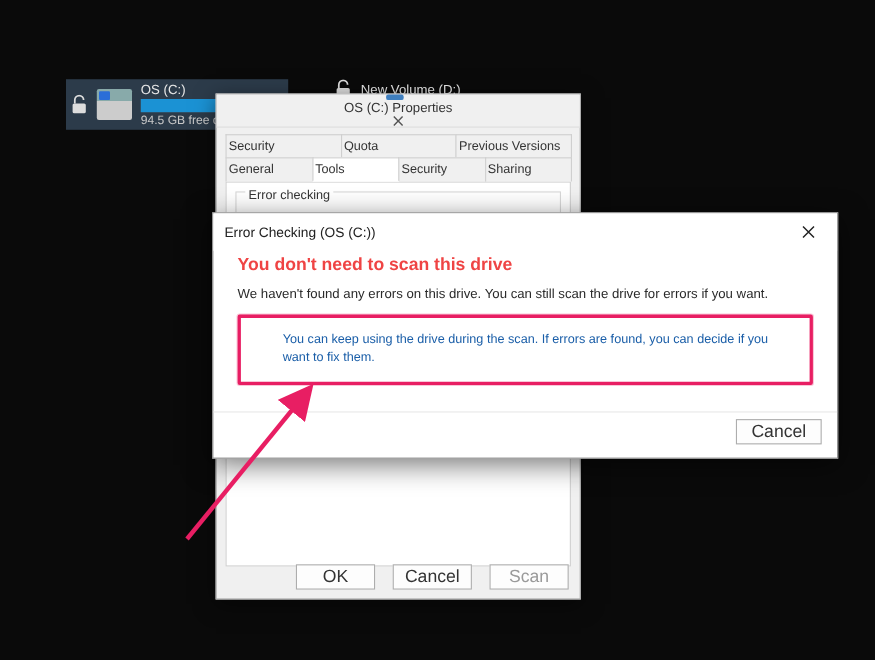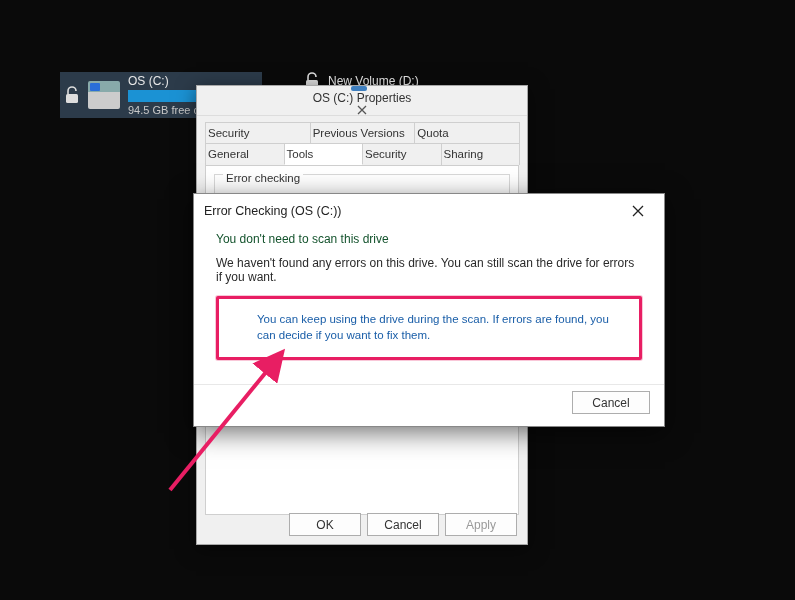--- a/index.html
+++ b/index.html
@@ -27,33 +27,33 @@
 
   .tabstrip { padding:6px 8px 0 8px; }
   .tabstrip-row { display:flex; }
   .tab { flex:1; font-size:11.5px; color:#333; padding:4px 2px; background:#f0f0f0; border:1px solid #cfcfcf; border-bottom:none; margin-right:-1px; }
   .tab.active { background:#fff; border-bottom:1px solid #fff; position:relative; z-index:2; }
   .tabpanel { background:#fff; border:1px solid #cfcfcf; margin:0 8px; height:350px; padding:8px; }
 
   .groupbox { border:1px solid #d8d8d8; padding:6px 8px 8px 8px; }
   .group-title { font-size:11.5px; color:#333; position:relative; top:-13px; background:#fff; display:inline-block; padding:0 3px; }
 
-  .props-footer { position:absolute; bottom:8px; right:10px; display:flex; gap:6px; }
-  .win-btn { min-width:72px; height:23px; font-size:12px; background:#fdfdfd; border:1px solid #adadad; color:#333; cursor:pointer; }
+  .props-footer { position:absolute; bottom:8px; right:10px; display:flex; gap:16px; }
+  .win-btn { min-width:72px; height:23px; font-size:16px; background:#fdfdfd; border:1px solid #adadad; color:#333; cursor:pointer; }
   .win-btn.disabled { color:#9a9a9a; }
 
   
-  .errchk-window { position:absolute; left:193px; top:193px; width:472px; background:#fff; border:1px solid #888; box-shadow:0 6px 24px rgba(0,0,0,0.55); }
+  .errchk-window { position:absolute; left:193px; top:193px; width:569px; background:#fff; border:1px solid #888; box-shadow:0 6px 24px rgba(0,0,0,0.55); }
   .errchk-titlebar { height:34px; display:flex; align-items:center; padding:0 10px; background:#fff; }
   .errchk-title { font-size:12.5px; color:#222; flex:1; }
   .errchk-close { width:32px; height:26px; display:flex; align-items:center; justify-content:center; cursor:pointer; }
   .errchk-close svg { width:12px; height:12px; stroke:#222; stroke-width:1.3; }
 
   .errchk-body { padding:4px 22px 14px 22px; }
-  .errchk-h1 { font-size:12px; color:#14532d; font-weight:400; margin-bottom:10px; }
+  .errchk-h1 { font-size:16px; color:#ef4444; font-weight:700; margin-bottom:10px; }
   .errchk-p { font-size:12px; color:#2a2a2a; margin-bottom:12px; }
 
   .scan-option { border:3px solid #e81e63; border-radius:2px; padding:12px 14px 14px 14px; background:#fff; margin-bottom:10px; cursor:pointer; box-shadow:0 0 0 1px rgba(232,30,99,0.25); }
   .scan-head { display:flex; align-items:center; gap:8px; color:#1a5ea8; font-size:13.5px; margin-bottom:4px; }
   .scan-head svg { width:16px; height:14px; stroke:#1a5ea8; stroke-width:1.8; fill:none; }
   .scan-desc { font-size:11.5px; color:#1a5ea8; line-height:1.4; padding-left:24px; }
 
   .errchk-footer { display:flex; justify-content:flex-end; padding:6px 14px 12px 14px; border-top:1px solid #e8e8e8; }
   .errchk-footer .win-btn { min-width:78px; }
 
@@ -98,39 +98,39 @@
     <span class="props-title">OS (C:) Properties</span>
     <span class="props-close">
       <svg viewBox="0 0 10 10">
           <path d="M1 1L9 9M9 1L1 9" stroke="#555" stroke-width="1.3"></path>
         </svg>
     </span>
   </div>
   <div class="tabstrip">
     <div class="tabstrip-row">
       <div class="tab">Security</div>
+      <div class="tab">Quota</div>
       <div class="tab">Previous Versions</div>
-      <div class="tab">Quota</div>
     </div>
     <div class="tabstrip-row">
       <div class="tab">General</div>
       <div class="tab active">Tools</div>
       <div class="tab">Security</div>
       <div class="tab">Sharing</div>
     </div>
   </div>
   <div class="tabpanel">
     <div class="groupbox">
       <span class="group-title">Error checking</span>
     </div>
   </div>
   <div class="props-footer">
     <button class="win-btn">OK</button>
     <button class="win-btn">Cancel</button>
-    <button class="win-btn disabled">Apply</button>
+    <button class="win-btn disabled">Scan</button>
   </div>
 </div>
 
 <div class="errchk-window">
   <div class="errchk-titlebar">
     <span class="errchk-title">Error Checking (OS (C:))</span>
     <span class="errchk-close">
       <svg viewBox="0 0 12 12">
           <path d="M1 1L11 11M11 1L1 11" fill="none"></path>
         </svg>

